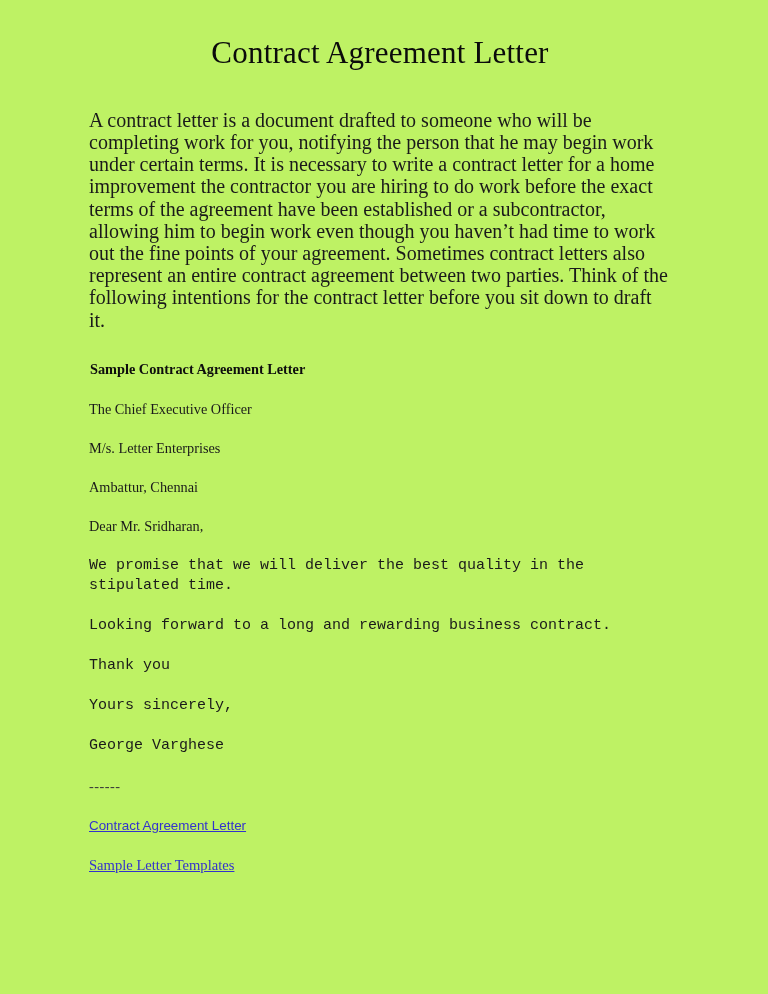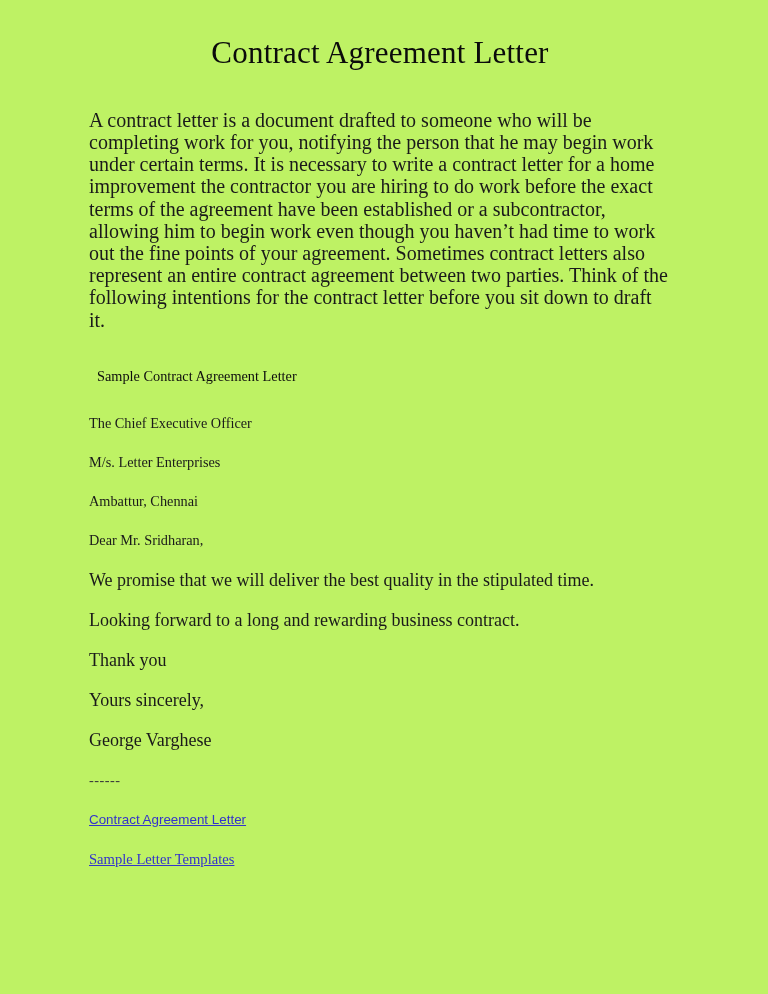--- a/index.html
+++ b/index.html
@@ -37,23 +37,23 @@
     font-size: 20px;
     color: #1a1a1a;
     line-height: 22.2px;
     margin: 0;
     padding-top: 36px;
     text-align: left;
   }
   .sample-heading {
     font-family: "Liberation Serif", "DejaVu Serif", serif;
     font-size: 14.3px;
-    font-weight: normal;
+    font-weight: bold;
     color: #0d0d0d;
-    margin: 8px;
+    margin: 1px;
     padding-top: 27px;
     line-height: 20px;
   }
   .line {
     font-family: "Liberation Serif", "DejaVu Serif", serif;
     font-size: 14.3px;
     color: #1a1a1a;
     line-height: 20px;
     margin: 0;
   }
@@ -66,22 +66,22 @@
   .body-para {
     font-family: "Liberation Serif", "DejaVu Serif", serif;
     font-size: 14.3px;
     color: #1a1a1a;
     line-height: 24.5px;
     margin: 0;
     padding-top: 18px;
     text-align: left;
   }
   .body-para-single {
-    font-family: Liberation Serif, serif;
-    font-size: 18px;
+    font-family: Liberation Mono, monospace;
+    font-size: 15px;
     color: #1a1a1a;
     line-height: 20px;
     margin: 0;
     padding-top: 20px;
   }
   .separator {
     font-family: "Liberation Serif", "DejaVu Serif", serif;
     font-size: 14.3px;
     color: #3a3a3a;
     line-height: 20px;

